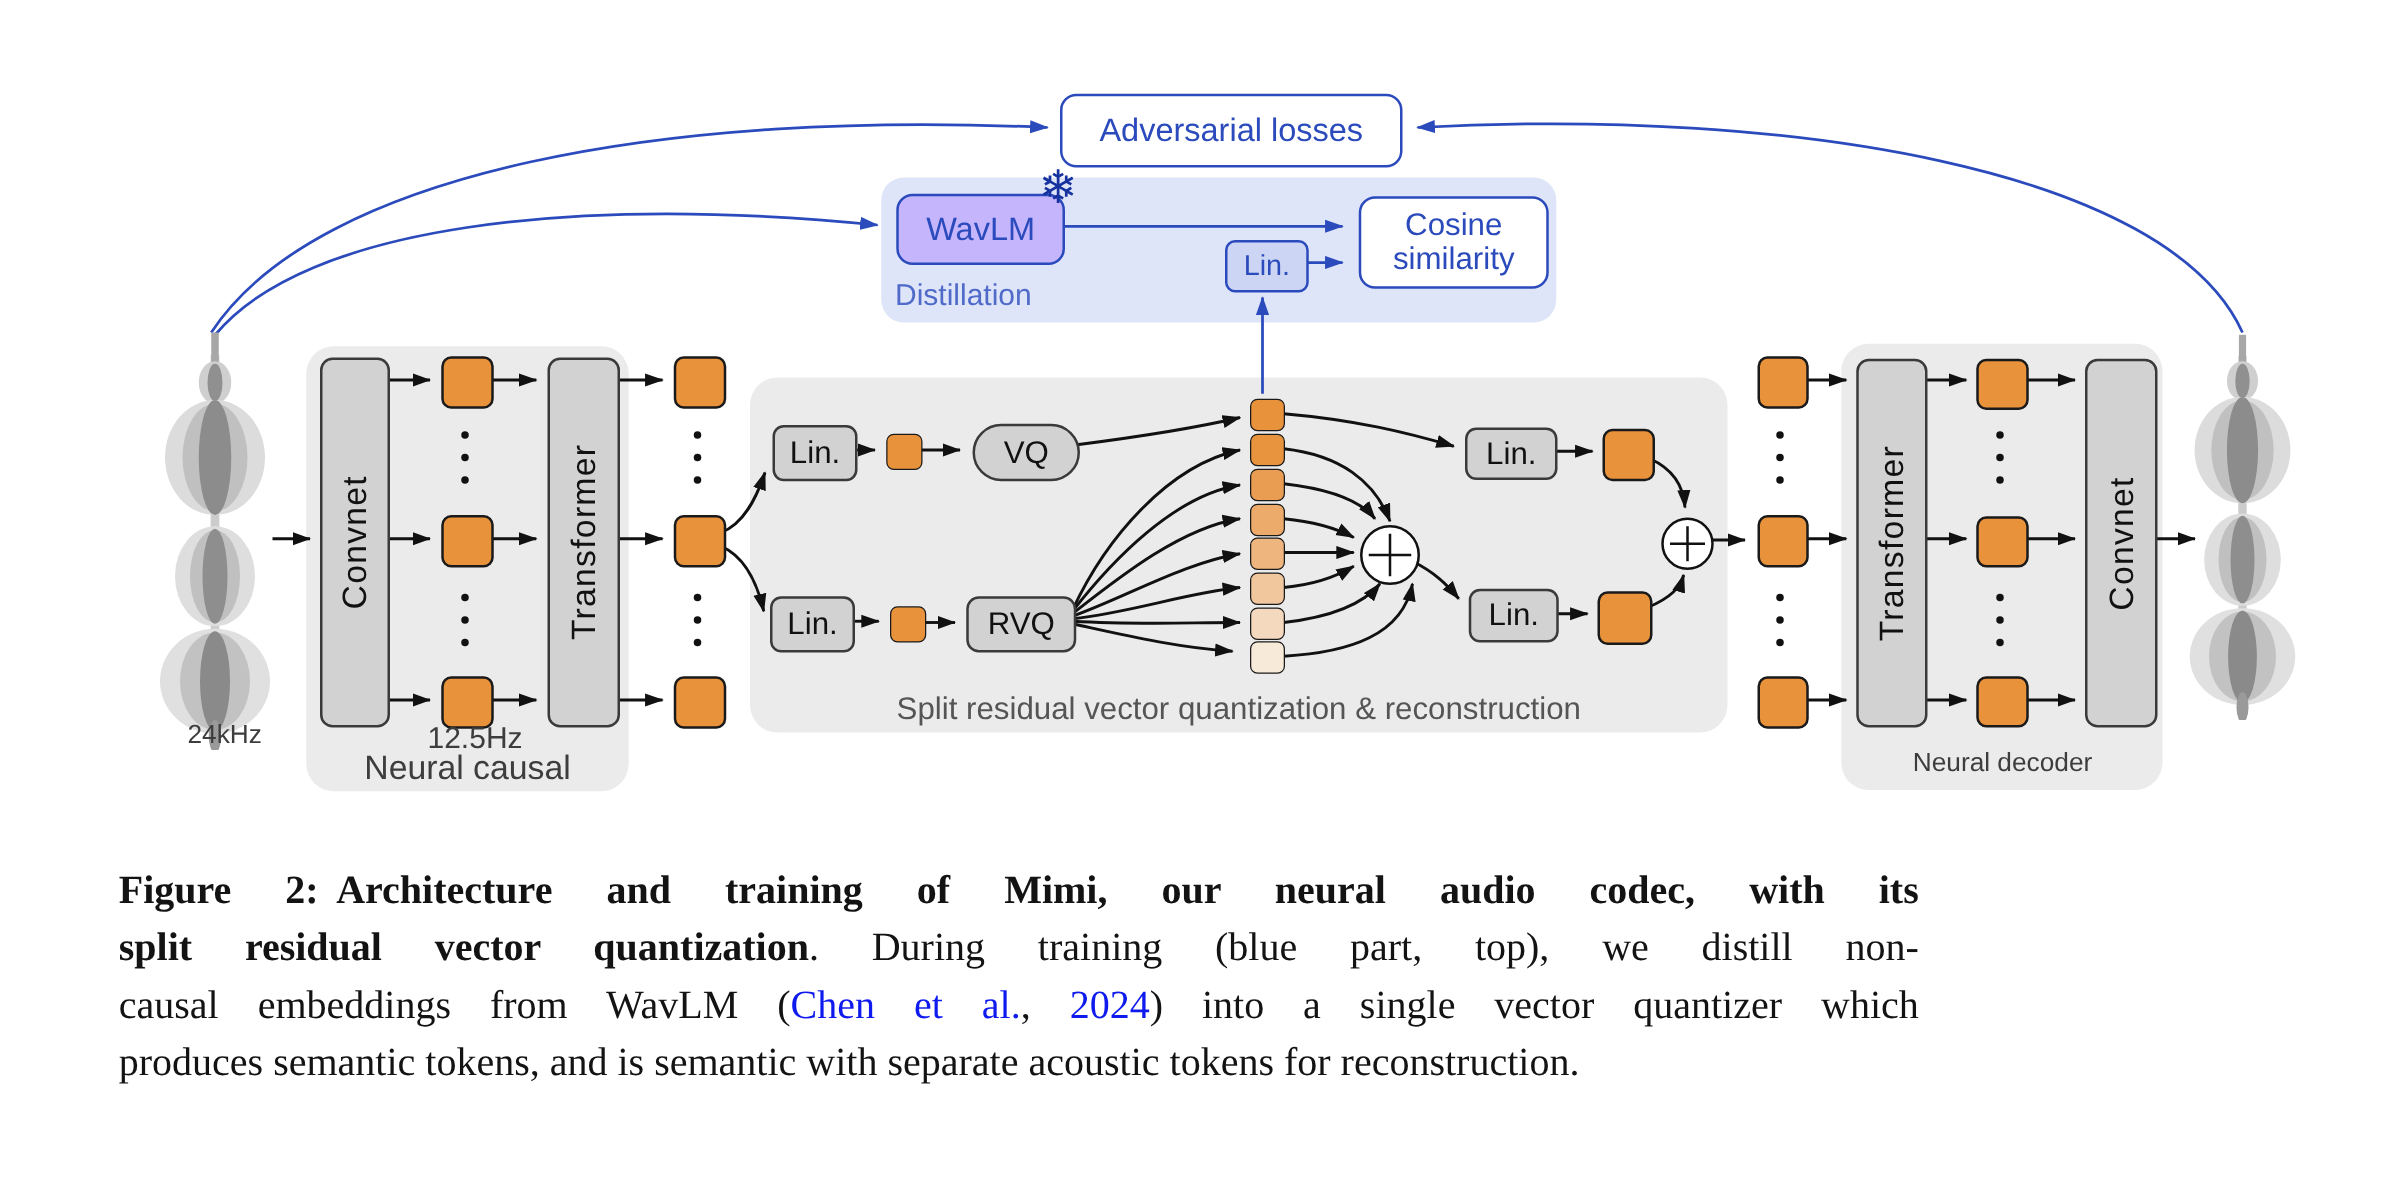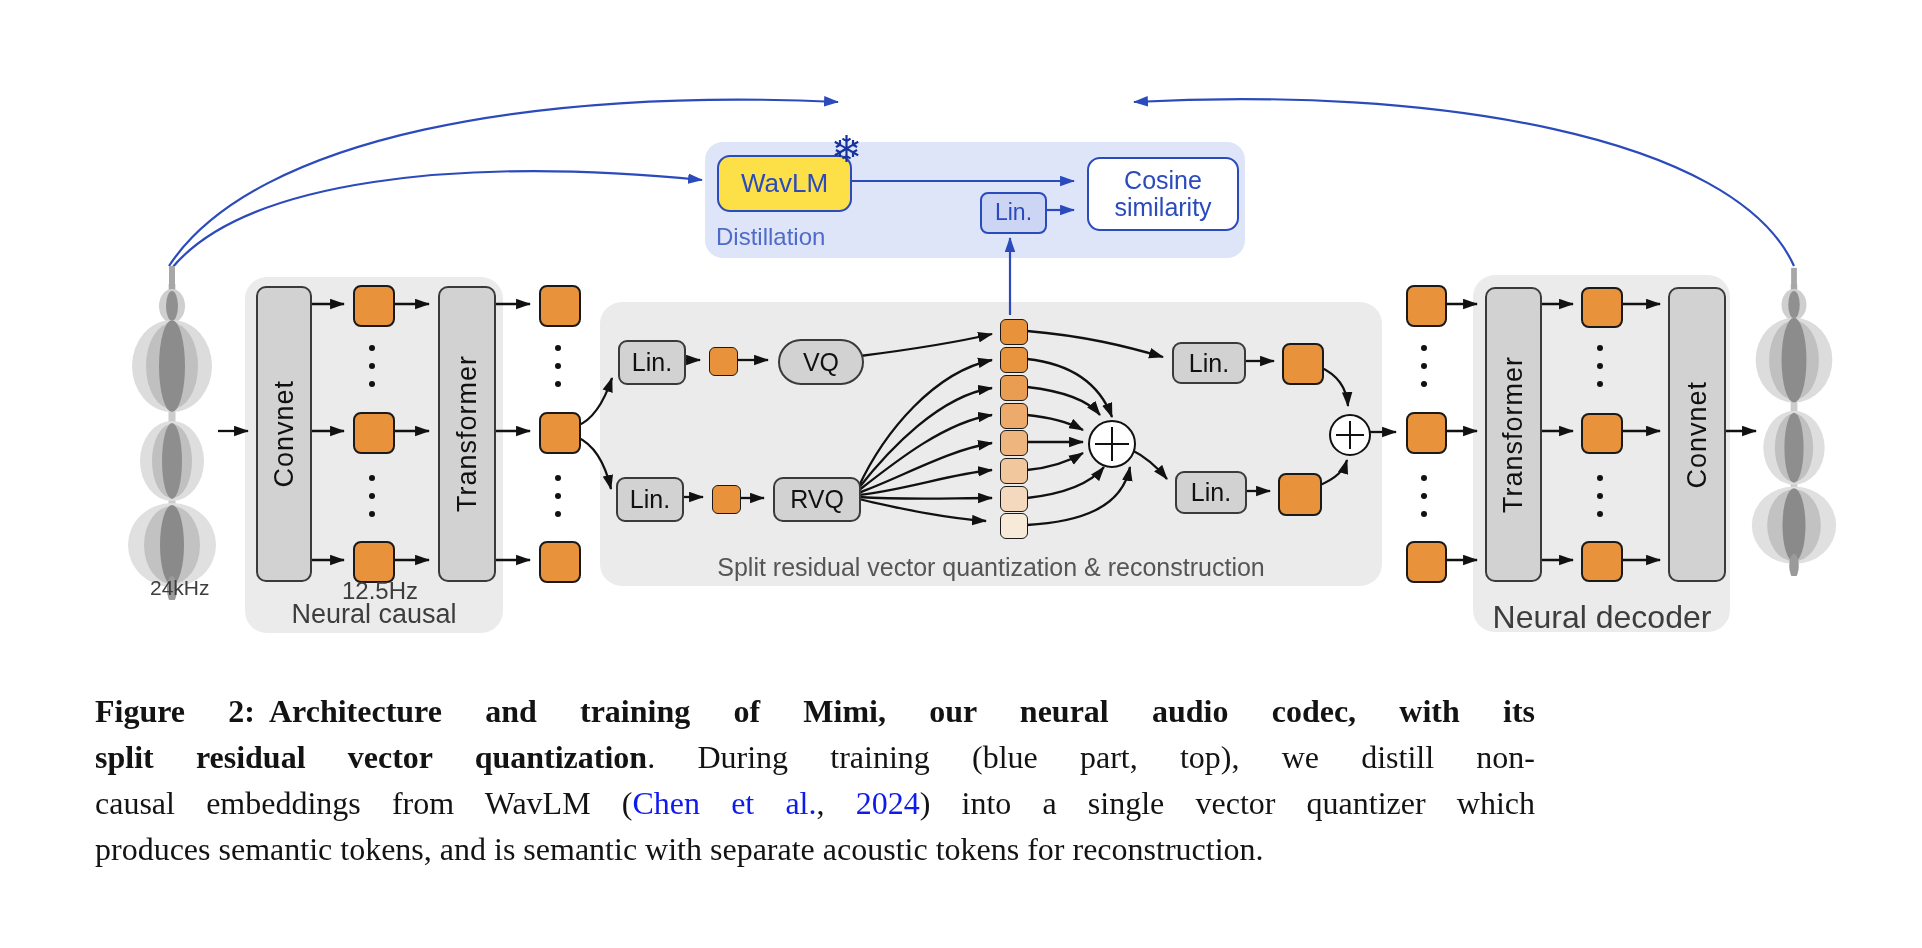--- a/index.html
+++ b/index.html
@@ -10,21 +10,21 @@
   .container.blue{background:#dfe5f8;border-radius:18px;}
   svg.lines{position:absolute;left:0;top:0;z-index:1;pointer-events:none;}
   .box{position:absolute;display:flex;align-items:center;justify-content:center;
        background:#d2d2d2;border:2px solid #3a3a3a;border-radius:10px;z-index:2;
        color:#111;font-size:25px;}
   .box.big{font-size:27px;}
   .vtext{writing-mode:vertical-rl;transform:rotate(180deg);letter-spacing:1px;}
   .bbox{position:absolute;display:flex;align-items:center;justify-content:center;
         background:#ffffff;border:2.5px solid #2b4abc;border-radius:13px;z-index:2;
         color:#2b4abc;font-size:26px;line-height:1.1;text-align:center;}
-  .bbox.fill{background:#fde047;}
+  .bbox.fill{background:#c4b5fd;}
   .bbox.small{background:#ccd5f4;border-width:2px;border-radius:8px;font-size:23px;}
   .tok{position:absolute;background:#e8923c;border:2px solid #1a1a1a;border-radius:8px;z-index:2;}
   .tok.small{border-radius:6px;border-width:1.8px;}
   .dots{position:absolute;display:flex;flex-direction:column;align-items:center;gap:12px;z-index:2;}
   .dots i{width:6px;height:6px;border-radius:50%;background:#111;display:block;}
   .plus{position:absolute;background:#fff;border:2.4px solid #111;border-radius:50%;z-index:2;}
   .plus::before,.plus::after{content:"";position:absolute;background:#111;}
   .plus::before{left:50%;top:12%;bottom:12%;width:2.4px;margin-left:-1.2px;}
   .plus::after{top:50%;left:12%;right:12%;height:2.4px;margin-top:-1.2px;}
   .lbl{position:absolute;color:#3d3d3d;z-index:2;white-space:nowrap;}
@@ -157,20 +157,23 @@
       <ellipse cx="48" cy="102" rx="13" ry="46" fill="#8c8c8c"></ellipse>
     <ellipse cx="48" cy="197" rx="32" ry="40" fill="#dedede"></ellipse>
       <ellipse cx="48" cy="197" rx="20" ry="37" fill="#c0c0c0"></ellipse>
       <ellipse cx="48" cy="197" rx="10" ry="38" fill="#8e8e8e"></ellipse>
     <ellipse cx="48" cy="281" rx="44" ry="42" fill="#e0e0e0"></ellipse>
       <ellipse cx="48" cy="281" rx="28" ry="39" fill="#c2c2c2"></ellipse>
       <ellipse cx="48" cy="281" rx="12" ry="40" fill="#8a8a8a"></ellipse>
     <ellipse cx="48" cy="325" rx="5" ry="13" fill="#9a9a9a"></ellipse>
   </svg>
 
+  <div class="bbox" style="left:848px;top:75px;width:270px;height:55px;">
+    <span>Adversarial losses</span>
+  </div>
   <div class="bbox fill" style="left:717px;top:155px;width:131px;height:53px;">
     <span>WavLM</span>
   </div>
   <div class="snow" style="left:831px;top:131px;">❄</div>
   <div class="distlbl" style="left:716px;top:223px;">Distillation</div>
   <div class="bbox small" style="left:980px;top:192px;width:63px;height:38px;">
     <span>Lin.</span>
   </div>
   <div class="bbox" style="left:1087px;top:157px;width:148px;height:70px;font-size:25px;">
     <span>
@@ -280,21 +283,21 @@
       <i></i>
     </div>
   <div class="dots" style="left:1597px;top:475px;">
       <i></i>
       <i></i>
       <i></i>
     </div>
   <div class="box big" style="left:1668px;top:287px;width:54px;height:291px;">
     <span class="vtext">Convnet</span>
   </div>
-  <div class="lbl center" style="left:1602px;top:599px;font-size:32px;">Neural decoder</div>
+  <div class="lbl center" style="left:1602px;top:599px;font-size:21px;">Neural decoder</div>
 </div>
 
 <div id="caption">
   <div class="cline">
     <span class="figlab">Figure 2:</span><span class="b">Architecture and training of Mimi, our neural audio codec, with its</span>
   </div>
   <div class="cline">
     <span class="b">split residual vector quantization</span><span>. During training (blue part, top), we distill non-</span>
   </div>
   <div class="cline">

